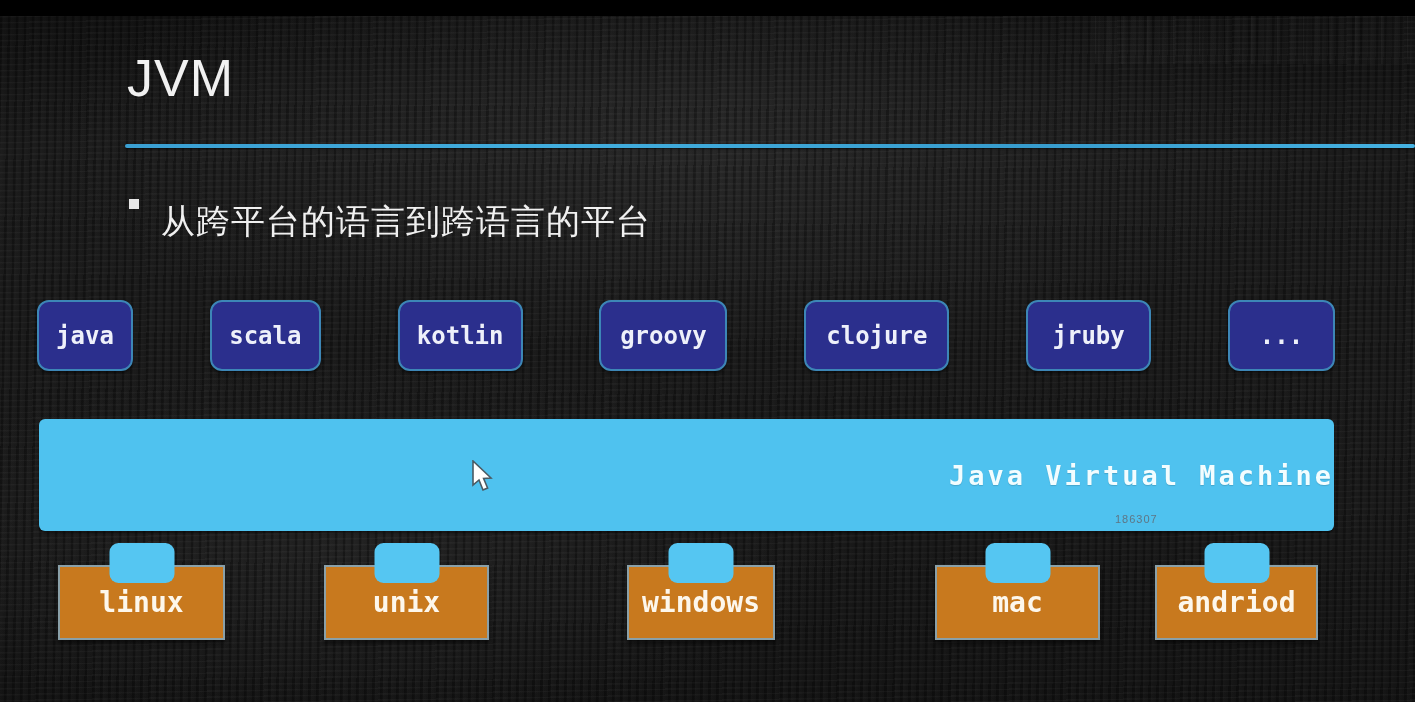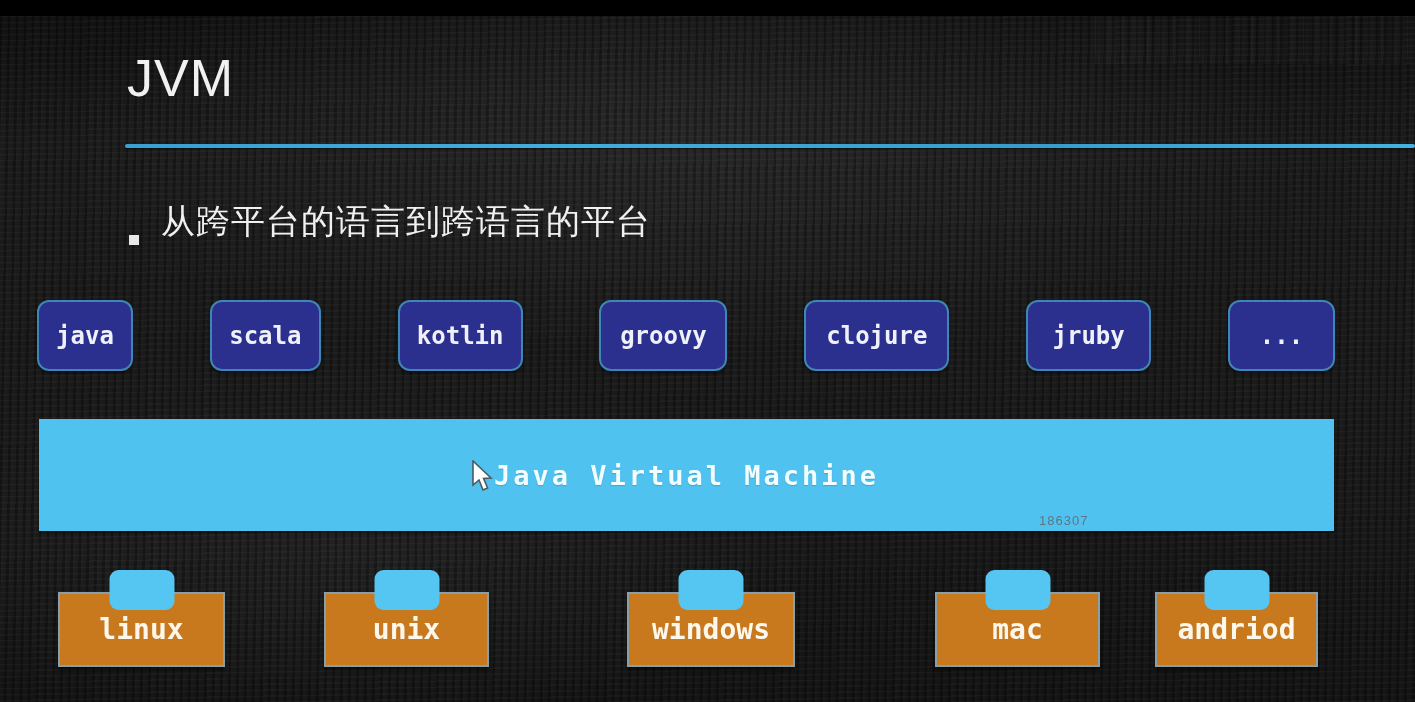--- a/index.html
+++ b/index.html
@@ -50,21 +50,21 @@
     width: 1290px; height: 4px;
     border-radius: 2px;
     background: linear-gradient(90deg, #3a9fd2 0%, #42aede 35%, #379ccd 70%, #45b2e2 100%);
     box-shadow: 0 1px 2px rgba(0,0,0,0.6);
   }
 
   .bullet-row {
     position: absolute;
     left: 129px; top: 183px;
     display: flex;
-    align-items: flex-end;
+    align-items: flex-start;
   }
   .bullet-square {
     width: 10px; height: 10px;
     background: #e8e8e8;
     margin-right: 22px;
     flex: 0 0 auto;
   }
   .bullet-text {
     font-size: 34px;
     color: #f0f0f0;
@@ -100,45 +100,45 @@
   .lang-box:nth-child(5) { width: 145px; }
   .lang-box:nth-child(6) { width: 125px; }
   .lang-box:nth-child(7) { width: 107px; }
   .lang-box:nth-child(8) { width: 117px; }
 
   .jvm-bar {
     position: absolute;
     left: 39px; top: 403px;
     width: 1295px; height: 112px;
     background: #4fc2ef;
-    border-radius: 0;
+    border-radius: 6px;
     display: flex;
     align-items: center;
-    justify-content: center;
+    justify-content: flex-end;
     box-shadow: 0 2px 2px rgba(0,0,0,0.45);
   }
   .jvm-label {
     font-family: "DejaVu Sans Mono", "Liberation Mono", monospace;
     font-weight: bold;
     font-size: 27px;
     letter-spacing: 3px;
     color: #f2fdff;
     text-shadow: 0 1px 1px rgba(0,0,0,0.15);
   }
   .watermark {
     position: absolute;
-    left: 1039px; top: 497px;
-    font-size: 13px;
+    left: 1115px; top: 497px;
+    font-size: 11px;
     color: #5e7685;
     letter-spacing: 1px;
   }
 
   .os-box {
     position: absolute;
-    top: 576px;
+    top: 549px;
     height: 75px;
     background: #c8791e;
     border: 2px solid #8aa0a8;
     display: flex;
     align-items: center;
     justify-content: center;
     color: #fdf7ec;
     font-family: "DejaVu Sans Mono", "Liberation Mono", monospace;
     font-weight: bold;
     font-size: 28px;
@@ -148,21 +148,21 @@
     position: absolute;
     top: -24px;
     left: 50%;
     transform: translateX(-50%);
     width: 65px; height: 40px;
     background: #55c6f2;
     border-radius: 9px;
   }
   .os-box:nth-of-type(1) { left: 58px;   width: 167px; }
   .os-box:nth-of-type(2) { left: 324px;  width: 165px; }
-  .os-box:nth-of-type(3) { left: 627px;  width: 168px; align-items: center; }
+  .os-box:nth-of-type(3) { left: 627px;  width: 148px; align-items: center; }
   .os-box:nth-of-type(4) { left: 935px;  width: 165px; }
   .os-box:nth-of-type(5) { left: 1155px; width: 163px; }
 
   .cursor {
     position: absolute;
     left: 469px; top: 444px;
     width: 26px; height: 34px;
     pointer-events: none;
   }
 </style>

